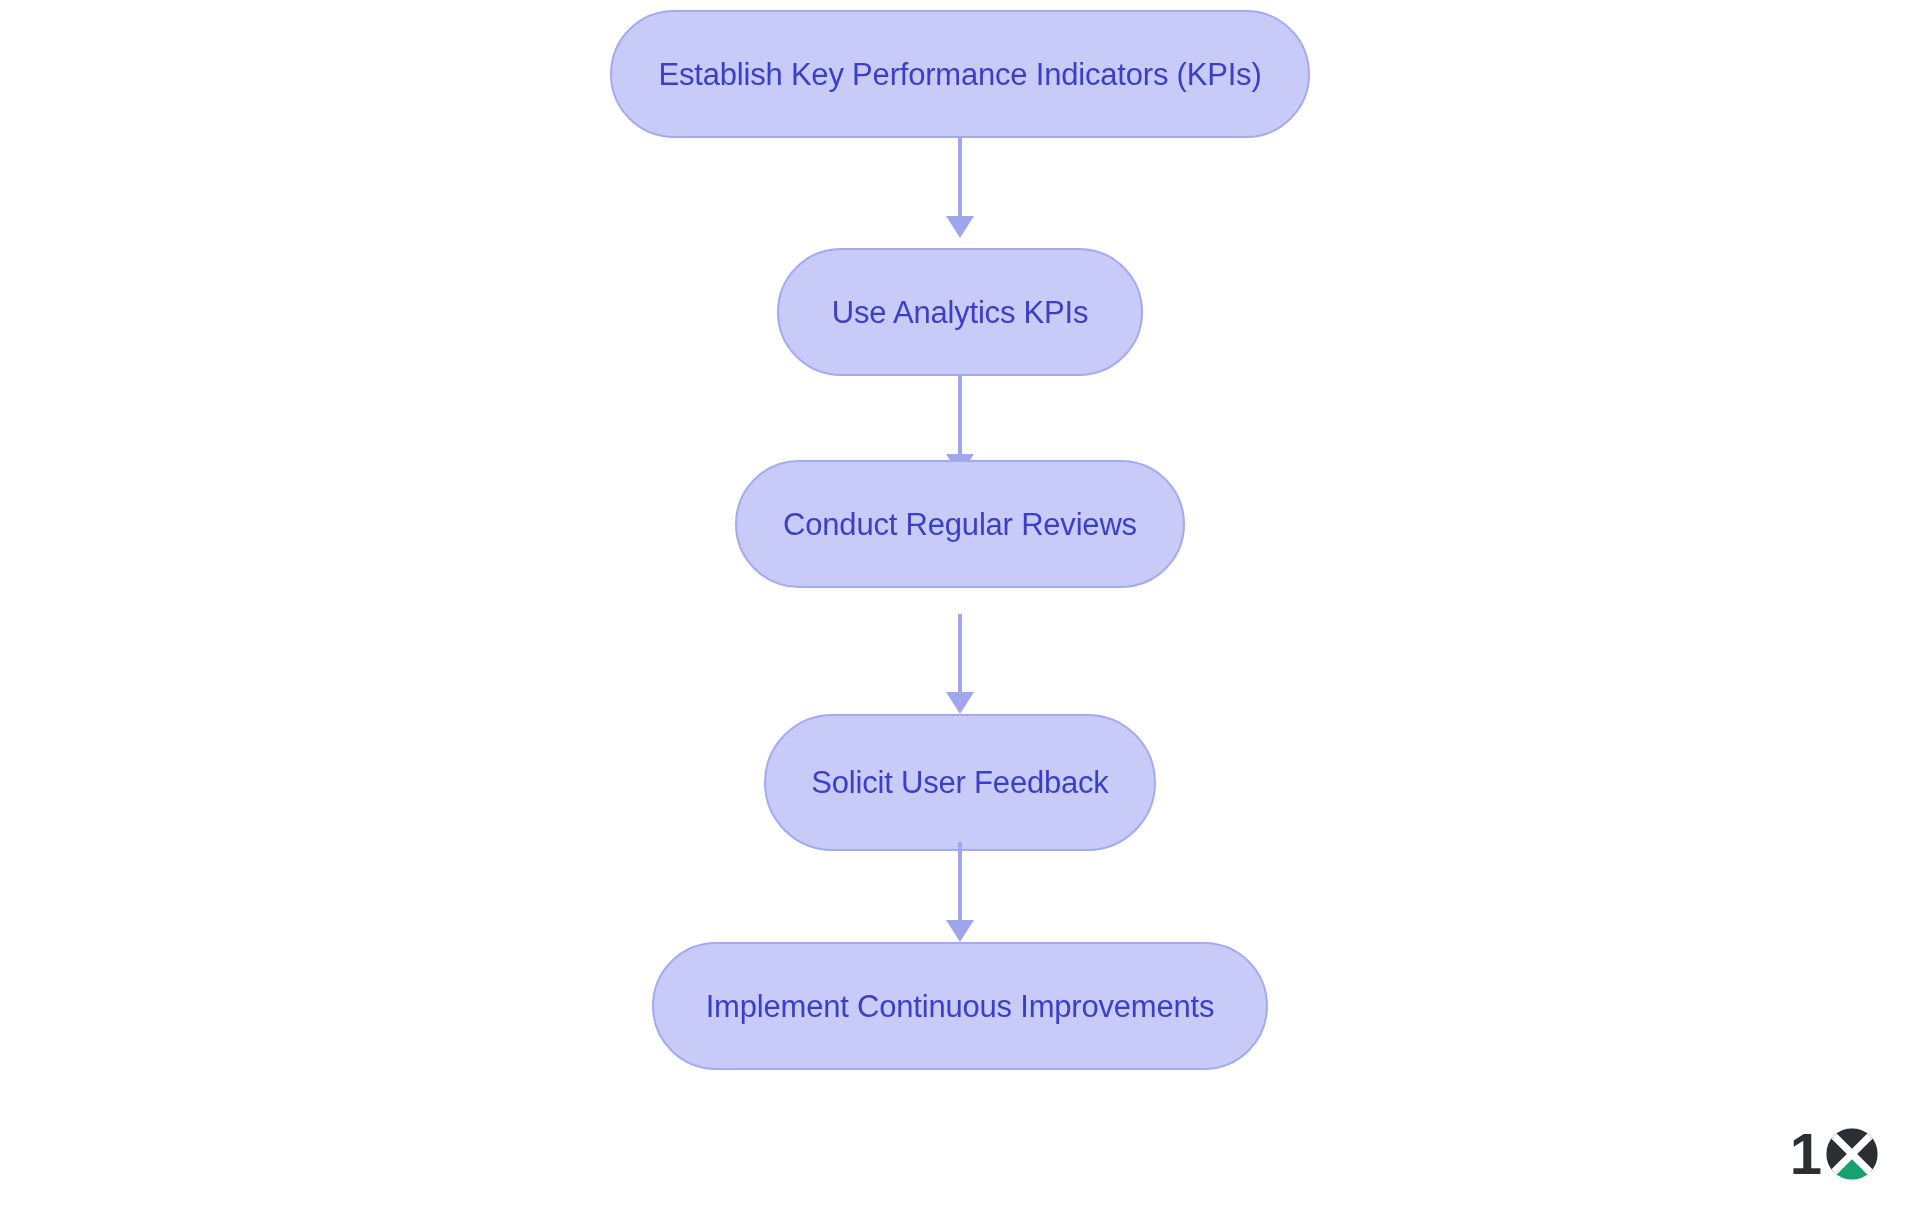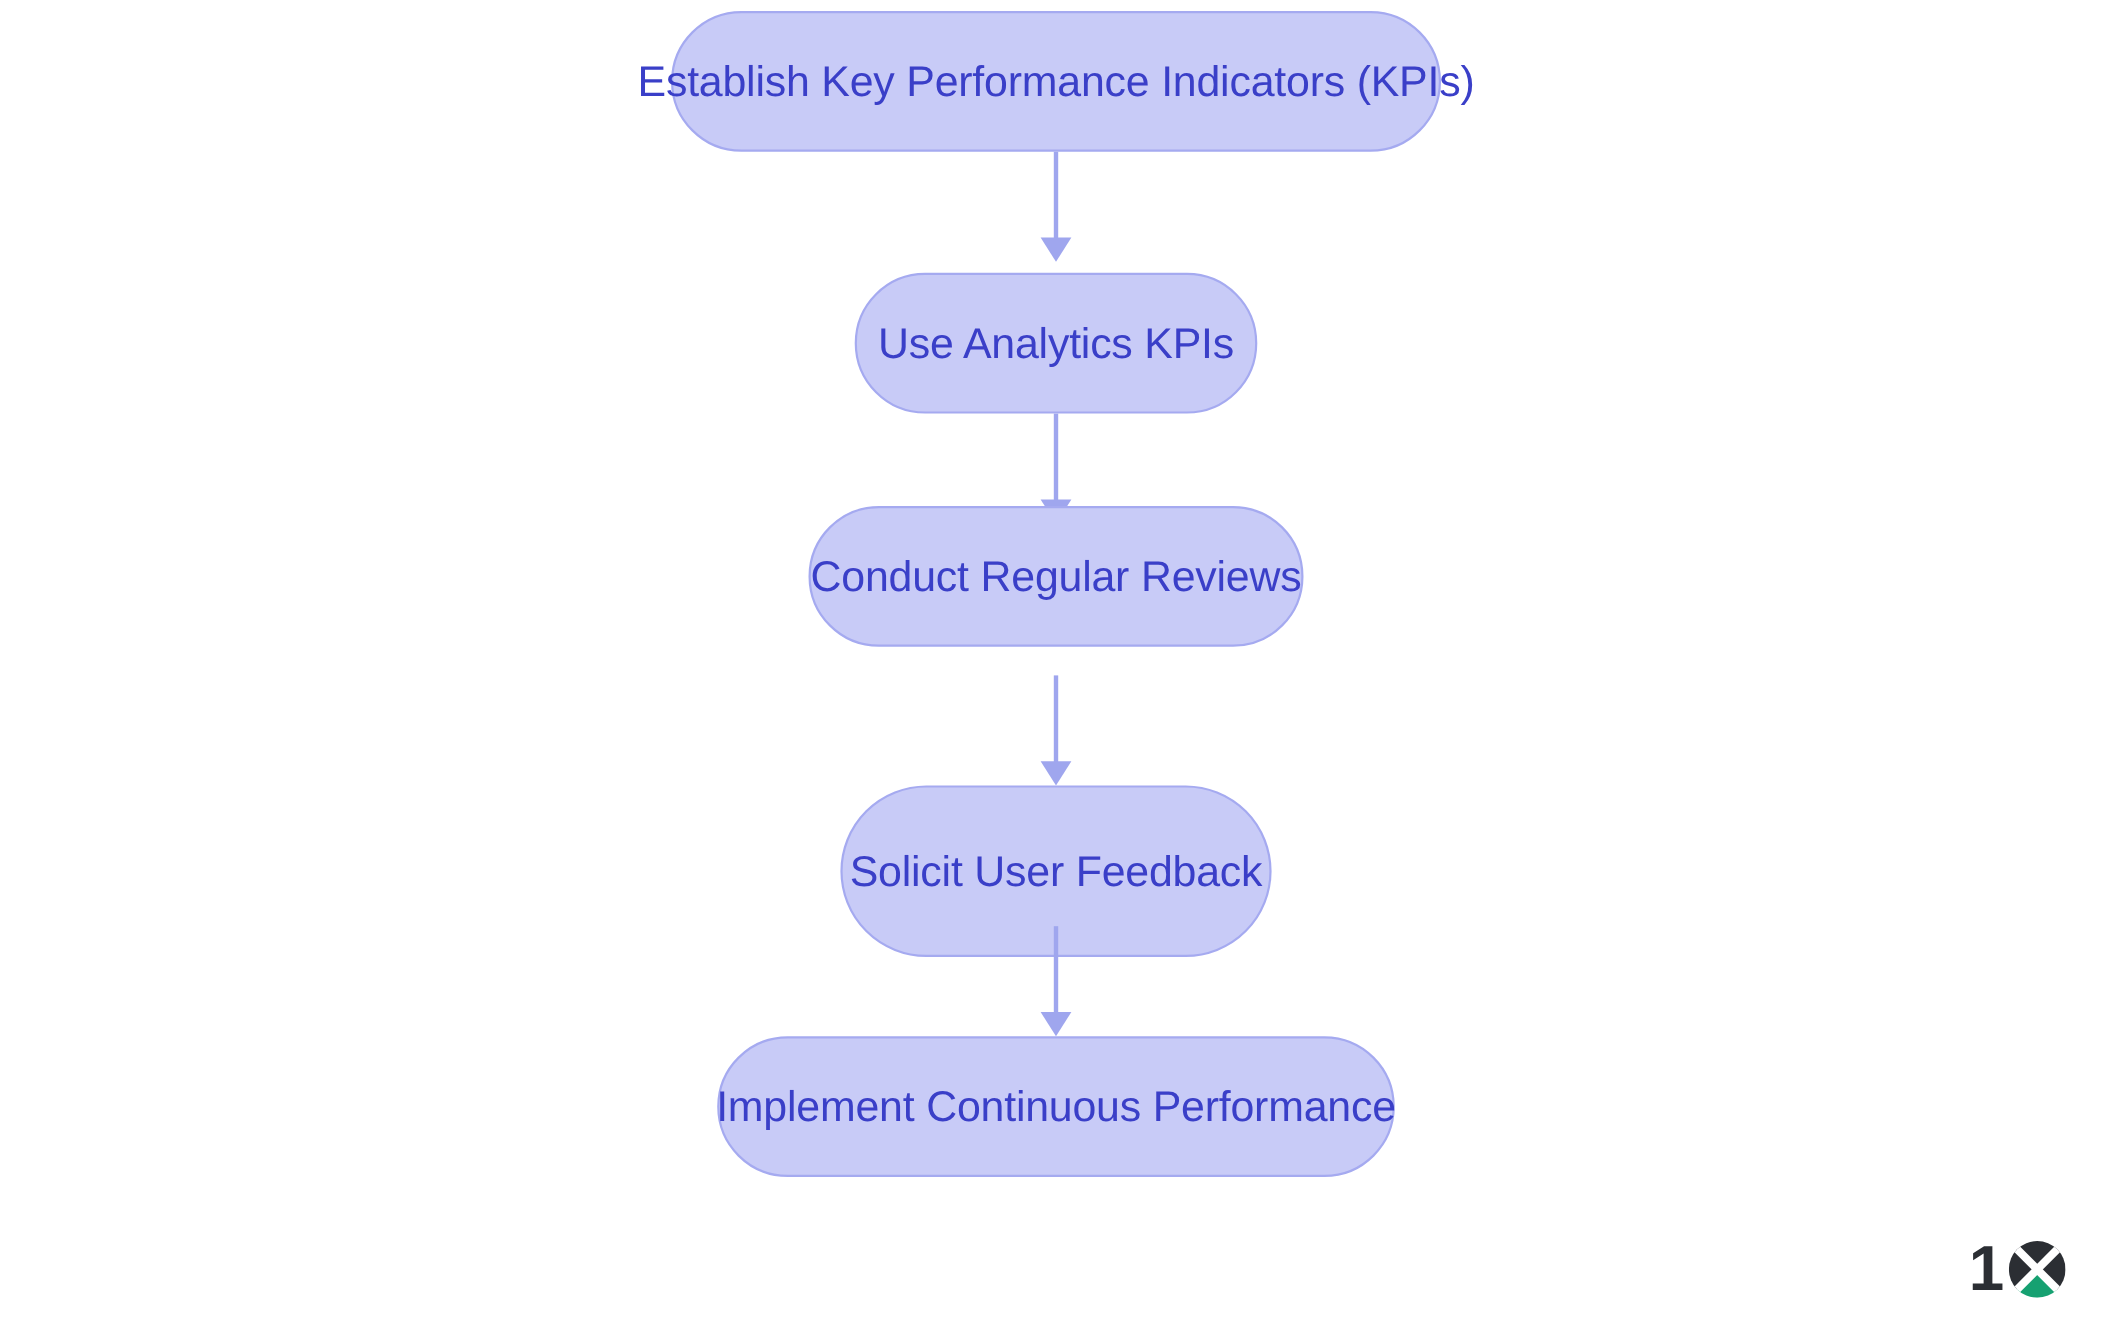--- a/index.html
+++ b/index.html
@@ -39,21 +39,21 @@
     display: flex;
     align-items: center;
     justify-content: center;
     transform: translateX(-50%);
     left: 960px;
   }
 
   .node-label {
     color: #3a3fc8;
     font-family: "Liberation Sans", sans-serif;
-    font-size: 39px;
+    font-size: 31px;
     font-weight: 400;
     letter-spacing: -0.2px;
     white-space: nowrap;
     line-height: 1;
   }
 
   .connector {
     position: absolute;
     left: 960px;
     transform: translateX(-50%);
@@ -127,31 +127,31 @@
 
     <div class="node" style="top:460px; width:450px; height:128px;">
       <span class="node-label">Conduct Regular Reviews</span>
     </div>
 
     <div class="connector" style="top:614px; height:100px;">
       <div class="stem"></div>
       <div class="head"></div>
     </div>
 
-    <div class="node" style="top:714px; width:392px; height:156px;">
+    <div class="node" style="top:714px; width:392px; height:137px;">
       <span class="node-label">Solicit User Feedback</span>
     </div>
 
     <div class="connector" style="top:842px; height:100px;">
       <div class="stem"></div>
       <div class="head"></div>
     </div>
 
     <div class="node" style="top:942px; width:616px; height:128px;">
-      <span class="node-label">Implement Continuous Performance</span>
+      <span class="node-label">Implement Continuous Improvements</span>
     </div>
 
   </div>
 
   <div class="logo">
     <span class="logo-one">1</span>
     <svg class="logo-mark" viewBox="0 0 100 100">
       <defs>
         <clipPath id="circClip">
           <circle cx="50" cy="50" r="46"></circle>

